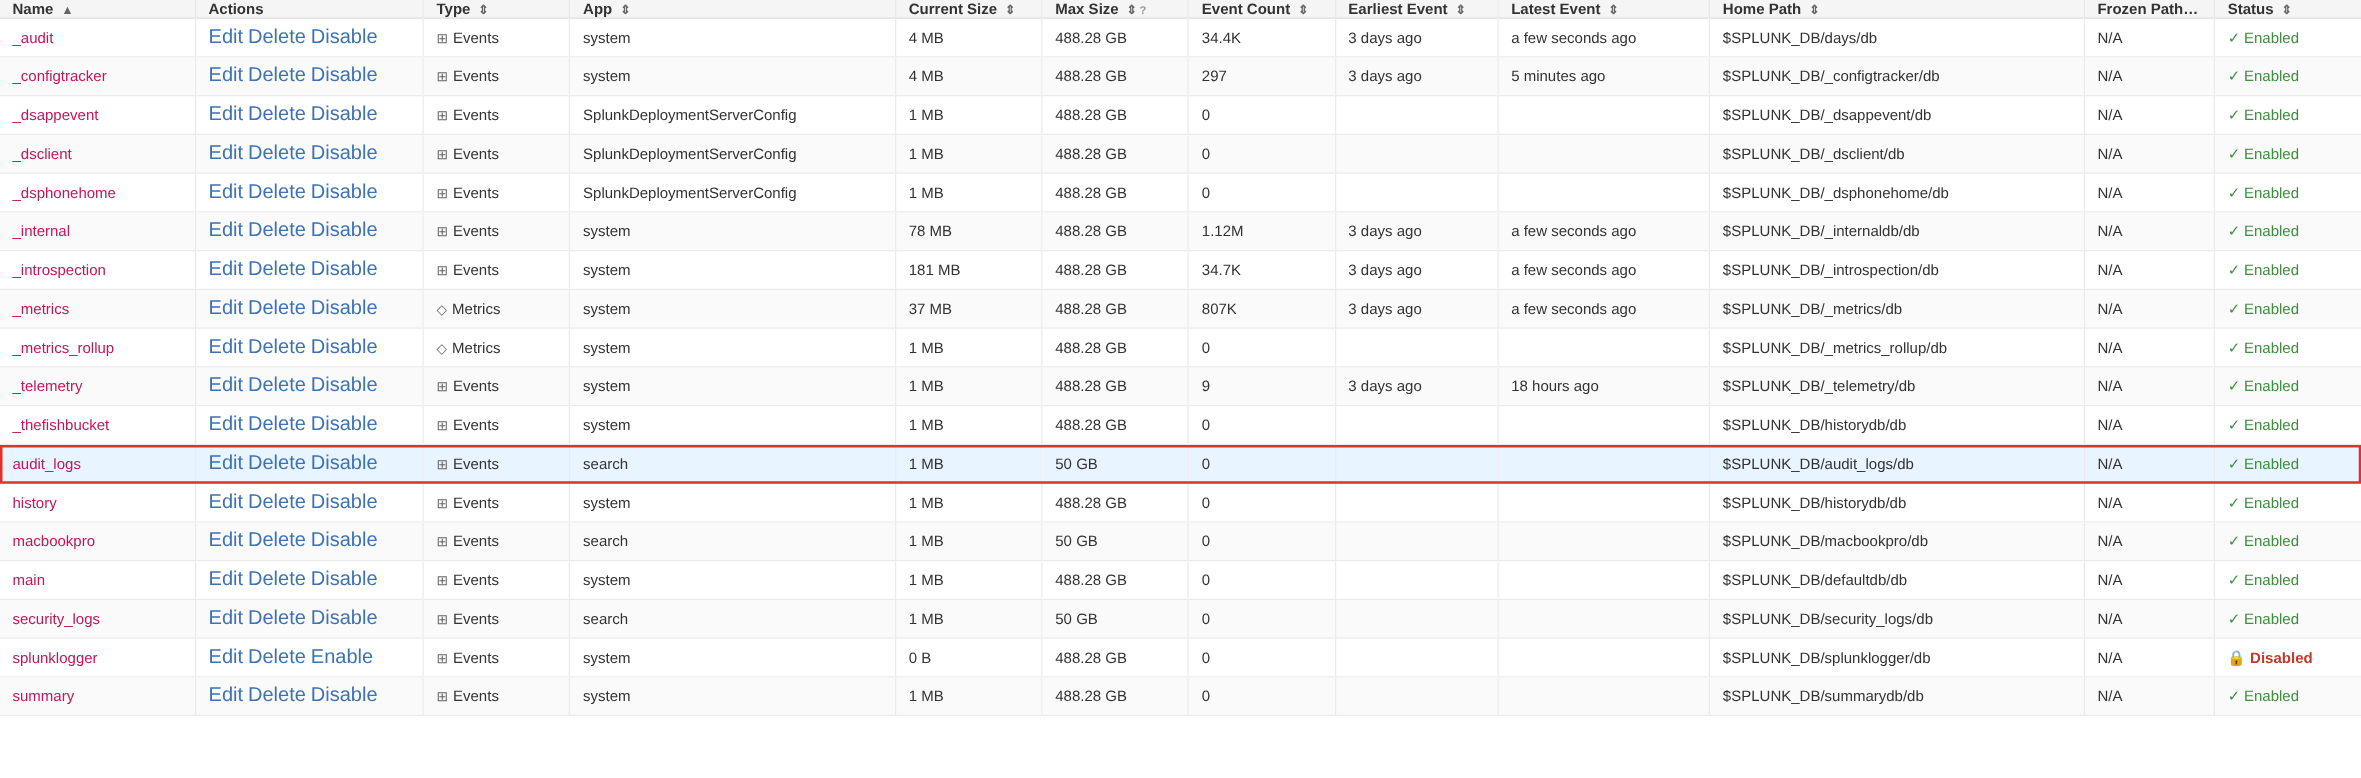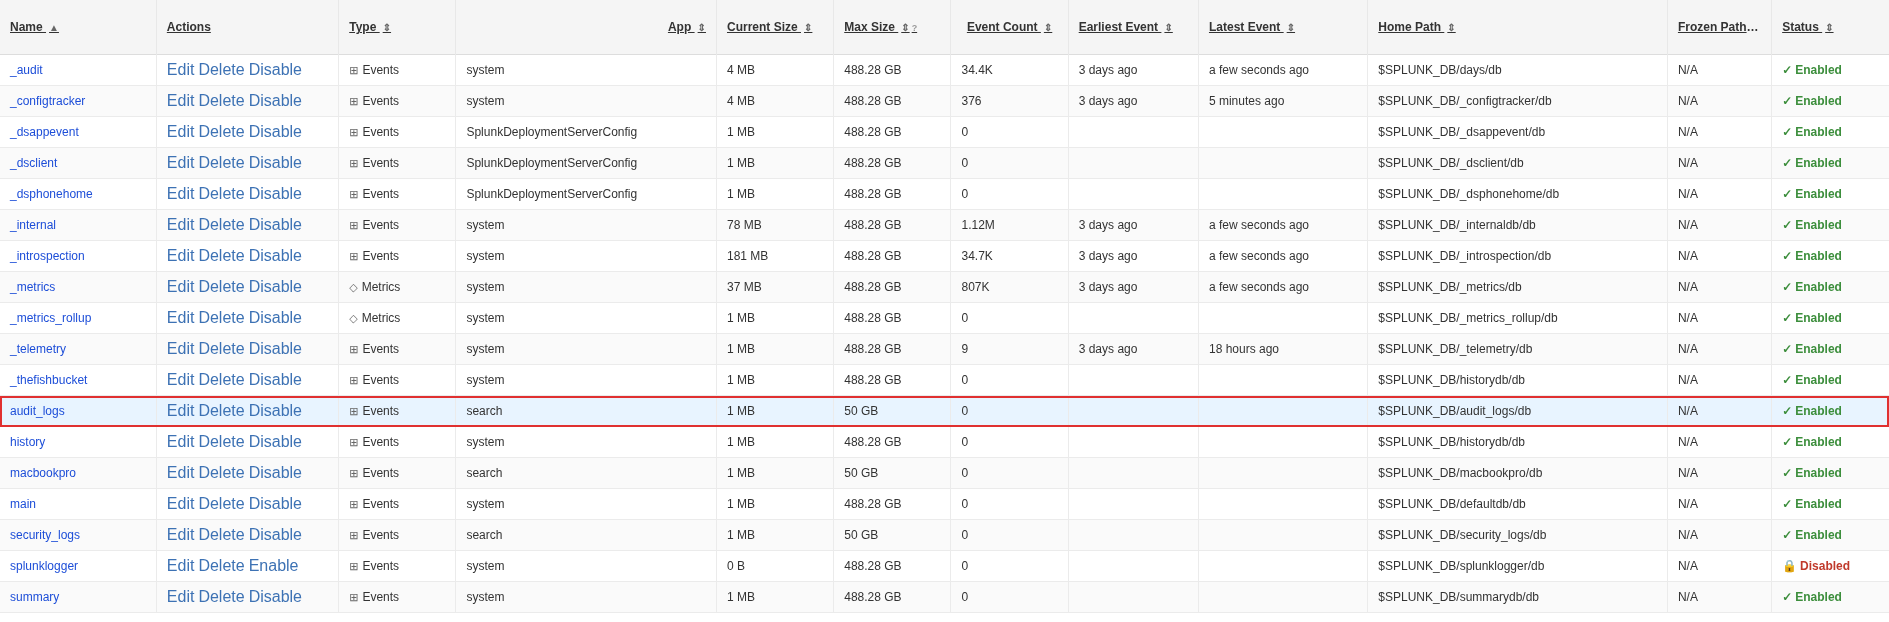--- a/index.html
+++ b/index.html
@@ -12,32 +12,31 @@
     table {
       width: 100%;
       border-collapse: collapse;
       table-layout: fixed;
     }
     thead tr {
       background: #f5f5f5;
       border-bottom: 1px solid #ddd;
     }
     thead th {
-      padding: 20px 10px;
+      padding: 0 10px;
       text-align: left;
       font-weight: 600;
       font-size: 12px;
       color: #333;
       border-right: 1px solid #e8e8e8;
       white-space: nowrap;
       overflow: hidden;
       text-overflow: ellipsis;
       cursor: pointer;
       user-select: none;
-      text-decoration: underline;
     }
     thead th:last-child { border-right: none; }
     .sort-arrow { margin-left: 3px; font-size: 10px; color: #666; }
     .help-icon { margin-left: 2px; font-size: 9px; color: #999; }
     tbody tr {
       border-bottom: 1px solid #ebebeb;
     }
     tbody tr:nth-child(even) {
       background: #fafafa;
     }
@@ -50,53 +49,53 @@
       padding: 6px 10px;
       font-size: 12px;
       color: #333;
       overflow: hidden;
       text-overflow: ellipsis;
       white-space: nowrap;
       border-right: 1px solid #ebebeb;
     }
     td:last-child { border-right: none; }
     .link-text {
-      color: #1d4ed8;
+      color: #be185d;
       cursor: pointer;
       text-decoration: none;
       text-align: center;
     }
     .action-btn {
       color: #3d72b4;
       cursor: pointer;
       margin-right: 4px;
       font-size: 16px;
       background: none;
       border: none;
       padding: 0;
     }
     .type-icon { margin-right: 4px; font-size: 11px; color: #666; }
     .status-enabled {
       color: #3c8e3c;
-      font-weight: 700;
+      font-weight: 400;
     }
     .status-disabled {
       color: #c0392b;
       font-weight: 700;
     }
     .check-icon { margin-right: 3px; }
     .lock-icon { margin-right: 3px; color: #c0392b; }
     
     .col-name { width: 120px; }
     .col-actions { width: 140px; }
     .col-type { width: 90px; margin-top: 30px; }
-    .col-app { width: 200px; text-align: right; }
+    .col-app { width: 200px; }
     .col-current-size { width: 90px; }
     .col-max-size { width: 90px; }
-    .col-event-count { width: 90px; text-align: center; }
+    .col-event-count { width: 90px; }
     .col-earliest-event { width: 100px; }
     .col-latest-event { width: 130px; }
     .col-home-path { width: 230px; }
     .col-frozen-path { width: 80px; }
     .col-status { width: 90px; }
   </style>
 </head>
 <body>
 
 <table>
@@ -153,21 +152,21 @@
         <td>N/A</td>
         <td><span class="status-enabled"><span class="check-icon">✓</span>Enabled</span></td>
       </tr>
       <tr>
         <td><a class="link-text">_configtracker</a></td>
         <td><button class="action-btn">Edit</button><button class="action-btn">Delete</button><button class="action-btn">Disable</button></td>
         <td><span class="type-icon">⊞</span>Events</td>
         <td>system</td>
         <td>4 MB</td>
         <td>488.28 GB</td>
-        <td>376</td>
+        <td>297</td>
         <td>3 days ago</td>
         <td>5 minutes ago</td>
         <td>$SPLUNK_DB/_configtracker/db</td>
         <td>N/A</td>
         <td><span class="status-enabled"><span class="check-icon">✓</span>Enabled</span></td>
       </tr>
       <tr>
         <td><a class="link-text">_dsappevent</a></td>
         <td><button class="action-btn">Edit</button><button class="action-btn">Delete</button><button class="action-btn">Disable</button></td>
         <td><span class="type-icon">⊞</span>Events</td>

